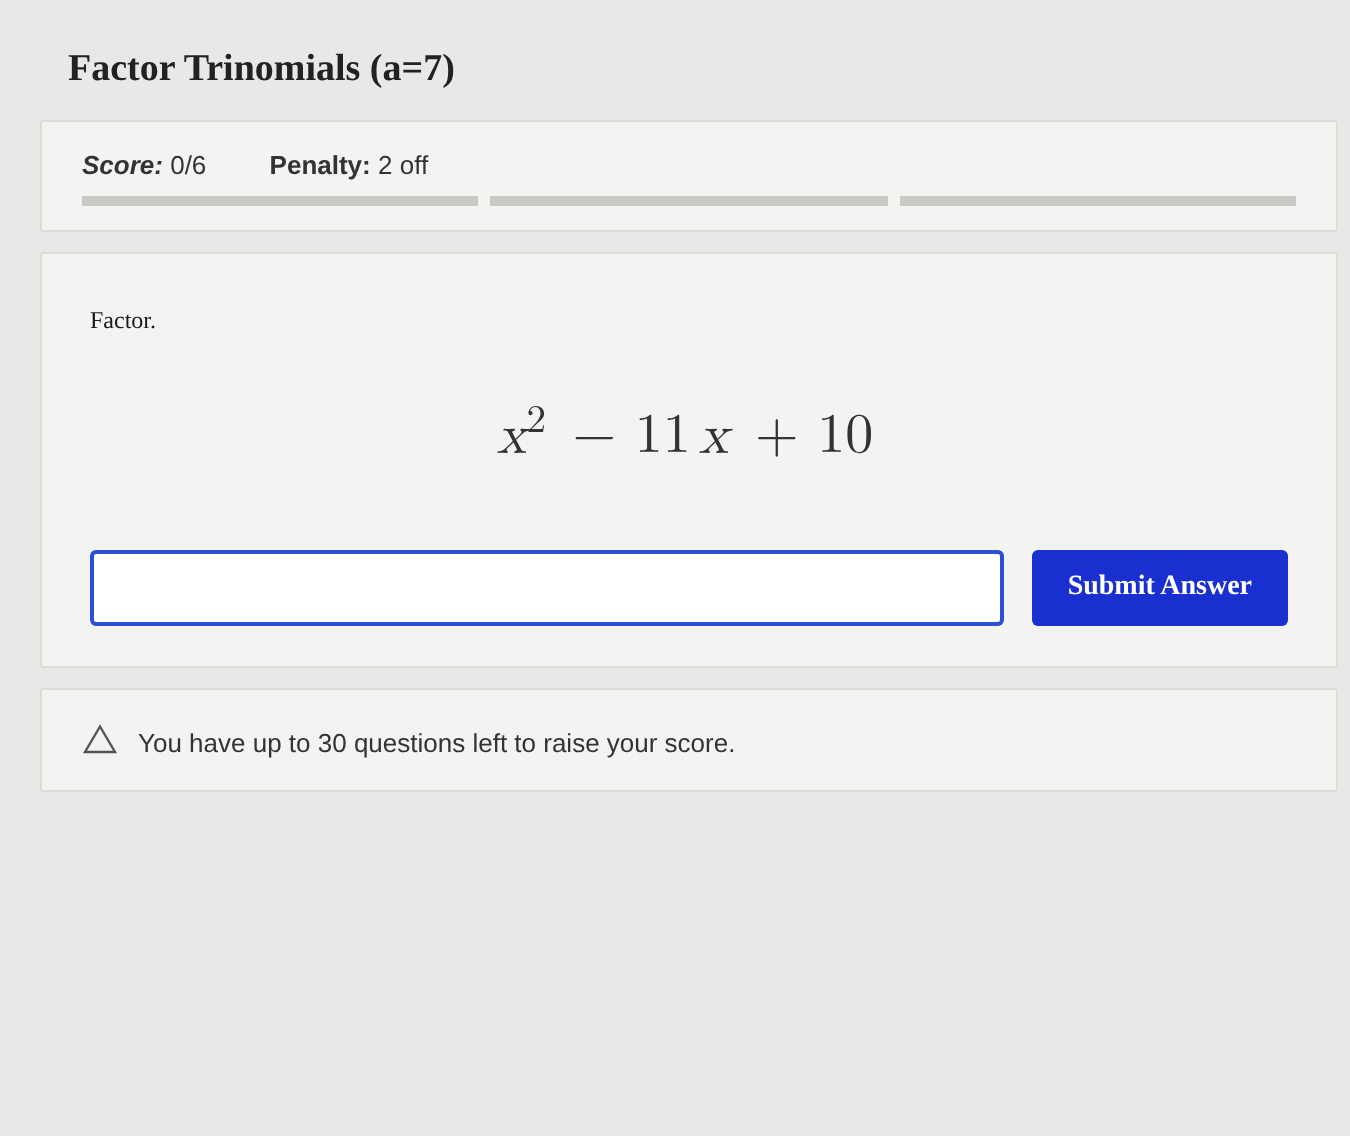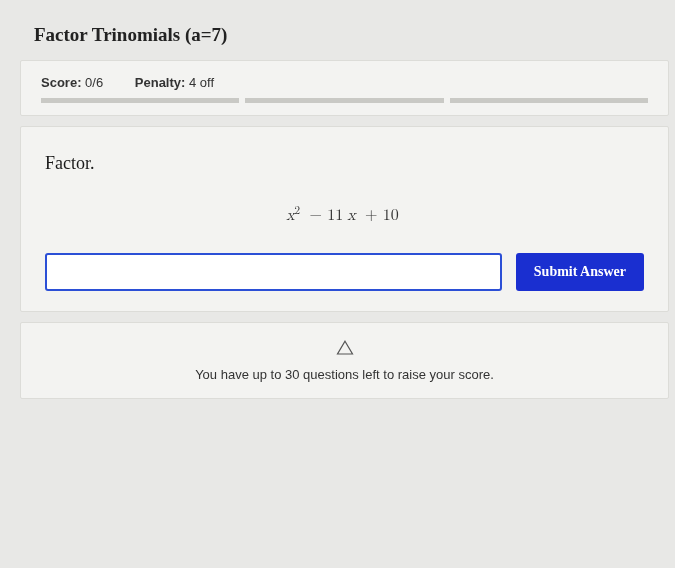--- a/index.html
+++ b/index.html
@@ -22,21 +22,21 @@
     margin: 0 6px 10px 20px;
     border: 1px solid #dcdcd8;
     border-radius: 2px;
   }
   .score-row {
     padding: 14px 20px 8px 20px;
     font-size: 13px;
     font-family: -apple-system, Helvetica, Arial, sans-serif;
     color: #333;
   }
-  .score-label { font-weight: 600; }
+  .score-label { font-weight: 600; font-style: italic; }
   .penalty-label { font-weight: 600; margin-left: 28px; }
   .progress-row {
     padding: 0 20px 12px 20px;
     display: flex;
     gap: 6px;
   }
   .progress-seg {
     flex: 1;
     height: 5px;
     background: #c9c9c5;
@@ -44,30 +44,30 @@
   .question-card {
     padding: 26px 24px 20px 24px;
   }
   .q-heading {
     font-size: 17px;
     font-weight: bold;
     font-family: Georgia, serif;
     margin-bottom: 22px;
   }
   .q-prompt {
-    font-size: 18px;
+    font-size: 12px;
     font-family: Georgia, serif;
     margin-bottom: 30px;
   }
   .expression {
     text-align: center;
     font-family: 'Latin Modern Math', 'STIX Two Math', 'Cambria Math', Georgia, serif;
-    font-size: 16px;
+    font-size: 28px;
     color: #333;
-    margin-bottom: 28px;
+    margin-bottom: 40px;
     font-style: italic;
   }
   .expression sup { font-size: 0.7em; vertical-align: super; font-style: normal; }
   .expression .op { font-style: normal; margin: 0 4px; }
   .expression .num { font-style: normal; }
   .a-heading {
     font-size: 15px;
     font-weight: bold;
     font-family: Georgia, serif;
     margin-bottom: 20px;
@@ -99,41 +99,40 @@
     font-family: Georgia, serif;
     font-weight: 600;
     cursor: pointer;
   }
   .footer-card {
     padding: 16px 20px;
     font-family: -apple-system, Helvetica, Arial, sans-serif;
     font-size: 13px;
     color: #333;
     display: flex;
-    align-items: center;
+    align-items: flex-end;
     gap: 10px;
-    flex-direction: column;
   }
   .footer-icon {
     width: 18px;
     height: 18px;
     flex-shrink: 0;
   }
 </style>
 </head>
 <body>
 
 <div class="page-title">Factor Trinomials (a=7)</div>
 
 <div class="card">
   <div class="score-row">
     <span class="score-label">Score:</span>
     <span>0/6</span>
     <span class="penalty-label">Penalty:</span>
-    <span>4 off</span>
+    <span>2 off</span>
   </div>
   <div class="progress-row">
     <div class="progress-seg"></div>
     <div class="progress-seg"></div>
     <div class="progress-seg"></div>
   </div>
 </div>
 
 <div class="card question-card">
   <div class="q-prompt">Factor.</div>

